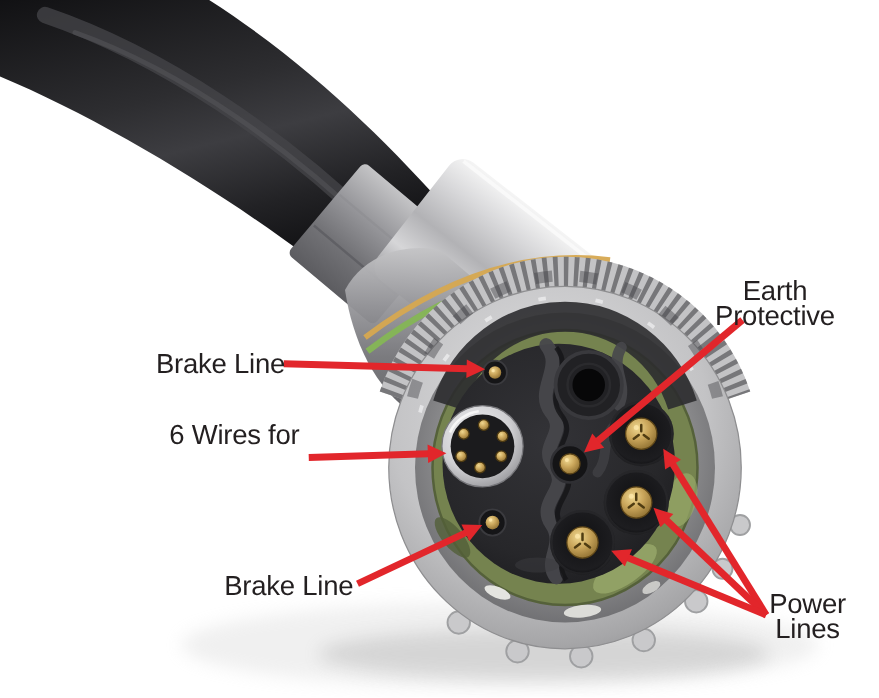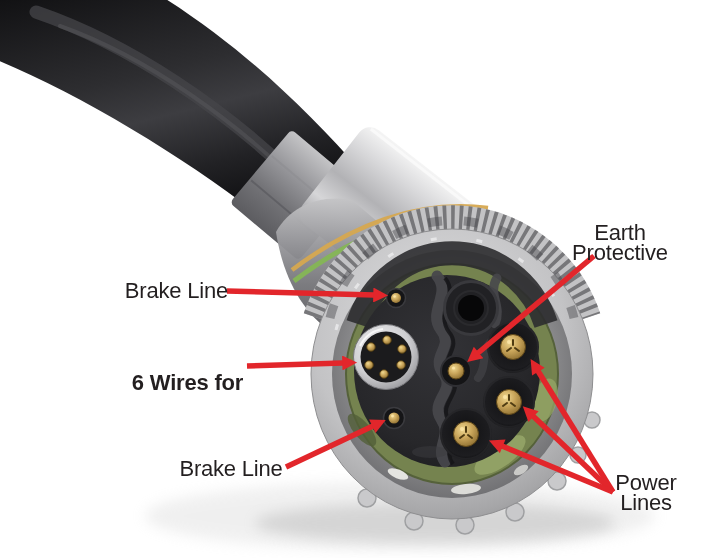--- a/index.html
+++ b/index.html
@@ -221,21 +221,21 @@
     <line x1="613" y1="492" x2="538" y2="371" marker-end="url(#ah)" stroke="#e2262b"></line>
     <line x1="613" y1="492" x2="533" y2="416" marker-end="url(#ah)" stroke="#e2262b"></line>
     <line x1="613" y1="492" x2="502" y2="446" marker-end="url(#ah)" stroke="#e2262b"></line>
   </g>
 </svg>
 
 <div class="label t-right" style="right:475px;top:281px;">
   <div class="ln">Brake Line</div>
 </div>
 
-<div class="label t-center" style="left:85px;top:373px;width:205px;font-weight:bold;">
+<div class="label t-center" style="left:85px;top:338px;width:205px;">
   <div class="ln">6 Wires for</div>
 </div>
 
 <div class="label t-center" style="left:131px;top:459px;width:200px;">
   <div class="ln">Brake Line</div>
 </div>
 
 <div class="label t-center" style="left:550px;top:223px;width:140px;">
   <div class="ln">Earth</div>
   <div class="ln">Protective</div>

